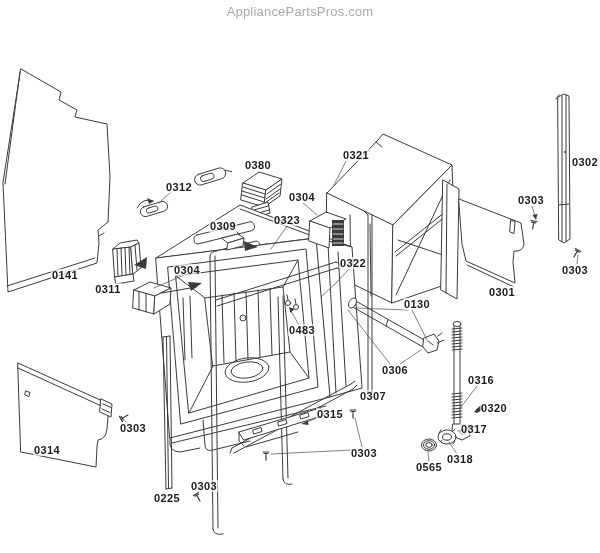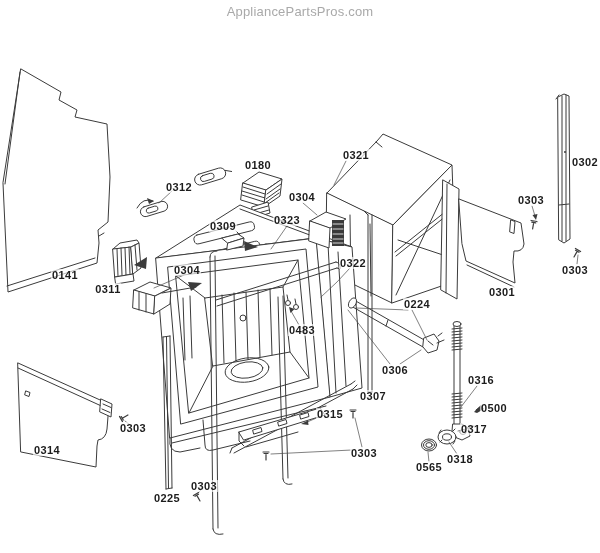--- a/index.html
+++ b/index.html
@@ -248,41 +248,41 @@
       <path d="M130,425 L125,421"></path>
       <path d="M352,450 L271,454 M362,447 L355,418"></path>
       <path d="M201,490 L198,493"></path>
     </g>
   </svg>
 
   <div>
     <div class="plabel" style="left:65px;top:275px">0141</div>
     <div class="plabel" style="left:108px;top:289px">0311</div>
     <div class="plabel" style="left:179px;top:187px">0312</div>
-    <div class="plabel" style="left:258px;top:165px">0180</div>
+    <div class="plabel" style="left:258px;top:165px">0380</div>
     <div class="plabel" style="left:223px;top:226px">0309</div>
     <div class="plabel" style="left:287px;top:220px">0323</div>
     <div class="plabel" style="left:302px;top:197px">0304</div>
     <div class="plabel" style="left:187px;top:270px">0304</div>
     <div class="plabel" style="left:356px;top:155px">0321</div>
     <div class="plabel" style="left:353px;top:263px">0322</div>
     <div class="plabel" style="left:302px;top:330px">0483</div>
-    <div class="plabel" style="left:417px;top:304px">0224</div>
+    <div class="plabel" style="left:417px;top:304px">0130</div>
     <div class="plabel" style="left:395px;top:370px">0306</div>
     <div class="plabel" style="left:373px;top:396px">0307</div>
     <div class="plabel" style="left:502px;top:292px">0301</div>
     <div class="plabel" style="left:585px;top:162px">0302</div>
     <div class="plabel" style="left:531px;top:200px">0303</div>
     <div class="plabel" style="left:575px;top:270px">0303</div>
     <div class="plabel" style="left:133px;top:428px">0303</div>
     <div class="plabel" style="left:364px;top:453px">0303</div>
     <div class="plabel" style="left:204px;top:486px">0303</div>
     <div class="plabel" style="left:167px;top:498px">0225</div>
     <div class="plabel" style="left:47px;top:450px">0314</div>
     <div class="plabel" style="left:330px;top:414px">0315</div>
     <div class="plabel" style="left:481px;top:380px">0316</div>
-    <div class="plabel" style="left:494px;top:408px">0500</div>
+    <div class="plabel" style="left:494px;top:408px">0320</div>
     <div class="plabel" style="left:474px;top:429px">0317</div>
     <div class="plabel" style="left:460px;top:459px">0318</div>
     <div class="plabel" style="left:429px;top:467px">0565</div>
   </div>
 
 </div>
 
 </body></html>

